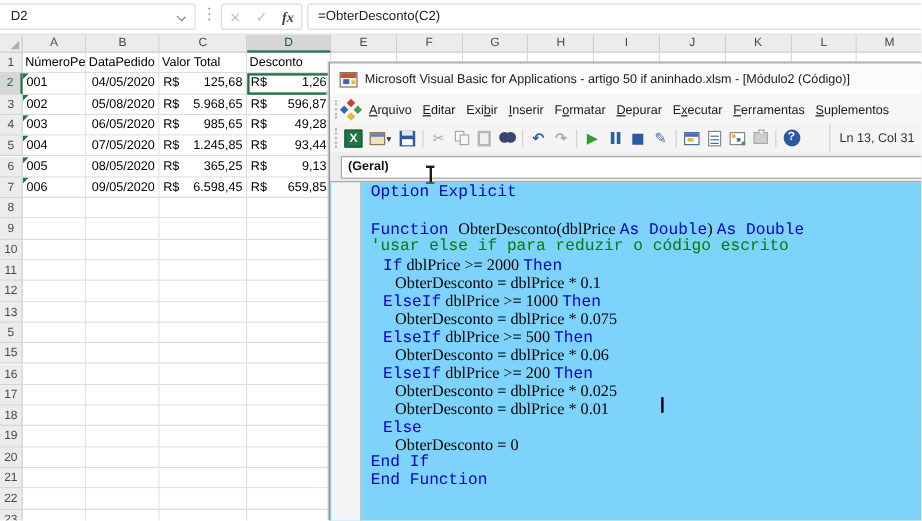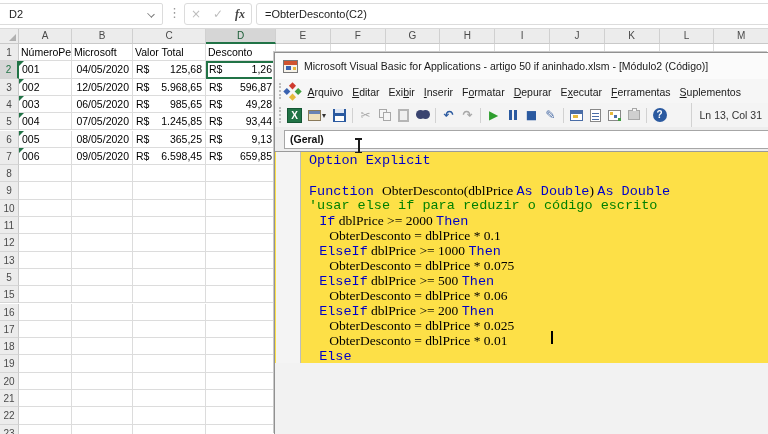--- a/index.html
+++ b/index.html
@@ -97,21 +97,21 @@
   .toolicon i{position:absolute;left:3px;top:-3px;width:5px;height:3px;border:1px solid #a8a8a8;border-bottom:none;background:#f4f4f4;}
   .helpicon{width:14px;height:14px;border-radius:50%;background:#2b5aa0;color:#fff;font-size:10px;font-weight:bold;
             text-align:center;line-height:14px;}
   .lnstatus{position:absolute;right:6px;top:0;height:24px;line-height:24px;font-size:10.5px;color:#333;
             border-left:1px solid #d2d2d2;padding-left:8px;}
 
   .comborow{position:absolute;left:0;top:74px;width:100%;height:25px;background:#ededed;border-bottom:1px solid #9a9a9a;}
   .combo{position:absolute;left:9px;top:3px;width:600px;height:19px;background:#fff;border:1px solid #a6a6a6;
          font-size:10.5px;font-weight:bold;color:#111;line-height:17px;padding-left:5px;}
 
-  .codepane{position:absolute;left:0;top:99px;width:100%;height:211px;background:#fde047;}
+  .codepane{position:absolute;left:0;top:99px;width:100%;height:283px;background:#7dd3fc;}
   .marginbar{position:absolute;left:1px;top:0;width:25px;height:100%;background:#f4f4f4;border-right:1px solid #bdbdbd;}
   .code{position:absolute;left:26px;top:1px;right:0;bottom:0;overflow:hidden;padding-left:8px;
         font-family:"Liberation Mono","DejaVu Sans Mono",monospace;font-size:13.5px;}
   .cl{height:15px;line-height:15px;white-space:pre;}
   .cl .k{color:#0000c8;} .cl .c{color:#008000;} .cl .n{color:#000;font-family:Liberation Serif, serif;}
   .caret{position:absolute;width:1.5px;height:13px;background:#000;}
 
   .ibeam{position:absolute;left:354px;top:138px;width:9px;height:15px;}
   .ibeam i{position:absolute;left:4px;top:1px;width:1.5px;height:13px;background:#1a1a1a;}
   .ibeam b,.ibeam u{position:absolute;left:1px;width:7px;height:1.5px;background:#1a1a1a;}
@@ -150,21 +150,21 @@
       <div class="colhdr" style="left:330.8px;width:54.8px">F</div>
       <div class="colhdr" style="left:385.6px;width:54.8px">G</div>
       <div class="colhdr" style="left:440.40000000000003px;width:54.8px">H</div>
       <div class="colhdr" style="left:495.20000000000005px;width:54.8px">I</div>
       <div class="colhdr" style="left:550px;width:54.8px">J</div>
       <div class="colhdr" style="left:604.8px;width:54.8px">K</div>
       <div class="colhdr" style="left:659.5999999999999px;width:54.8px">L</div>
       <div class="colhdr" style="left:714.3999999999999px;width:54.8px">M</div>
       <div class="rowhdr" style="top:15px;height:17.3px;line-height:17.3px">1</div>
       <div class="cell t" style="left:19px;top:15px;width:53px;height:17.3px;line-height:16.3px">NúmeroPedido</div>
-      <div class="cell t" style="left:72px;top:15px;width:61px;height:17.3px;line-height:16.3px">Microsoft</div>
+      <div class="cell t" style="left:72px;top:15px;width:61px;height:17.3px;line-height:16.3px">DataPedido</div>
       <div class="cell t" style="left:133px;top:15px;width:73px;height:17.3px;line-height:16.3px">Valor Total</div>
       <div class="cell t" style="left:206px;top:15px;width:70px;height:17.3px;line-height:16.3px">Desconto</div>
       <div class="cell" style="left:276px;top:15px;width:54.8px;height:17.3px;line-height:16.3px"></div>
       <div class="cell" style="left:330.8px;top:15px;width:54.8px;height:17.3px;line-height:16.3px"></div>
       <div class="cell" style="left:385.6px;top:15px;width:54.8px;height:17.3px;line-height:16.3px"></div>
       <div class="cell" style="left:440.40000000000003px;top:15px;width:54.8px;height:17.3px;line-height:16.3px"></div>
       <div class="cell" style="left:495.20000000000005px;top:15px;width:54.8px;height:17.3px;line-height:16.3px"></div>
       <div class="cell" style="left:550px;top:15px;width:54.8px;height:17.3px;line-height:16.3px"></div>
       <div class="cell" style="left:604.8px;top:15px;width:54.8px;height:17.3px;line-height:16.3px"></div>
       <div class="cell" style="left:659.5999999999999px;top:15px;width:54.8px;height:17.3px;line-height:16.3px"></div>
@@ -184,21 +184,21 @@
       <div class="cell" style="left:330.8px;top:32.3px;width:54.8px;height:17.3px;line-height:16.3px"></div>
       <div class="cell" style="left:385.6px;top:32.3px;width:54.8px;height:17.3px;line-height:16.3px"></div>
       <div class="cell" style="left:440.40000000000003px;top:32.3px;width:54.8px;height:17.3px;line-height:16.3px"></div>
       <div class="cell" style="left:495.20000000000005px;top:32.3px;width:54.8px;height:17.3px;line-height:16.3px"></div>
       <div class="cell" style="left:550px;top:32.3px;width:54.8px;height:17.3px;line-height:16.3px"></div>
       <div class="cell" style="left:604.8px;top:32.3px;width:54.8px;height:17.3px;line-height:16.3px"></div>
       <div class="cell" style="left:659.5999999999999px;top:32.3px;width:54.8px;height:17.3px;line-height:16.3px"></div>
       <div class="cell" style="left:714.3999999999999px;top:32.3px;width:54.8px;height:17.3px;line-height:16.3px"></div>
       <div class="rowhdr" style="top:49.6px;height:17.3px;line-height:17.3px">3</div>
       <div class="cell a" style="left:19px;top:49.6px;width:53px;height:17.3px;line-height:16.3px"><i class="err"></i>002</div>
-      <div class="cell rt" style="left:72px;top:49.6px;width:61px;height:17.3px;line-height:16.3px">12/05/2020</div>
+      <div class="cell rt" style="left:72px;top:49.6px;width:61px;height:17.3px;line-height:16.3px">05/08/2020</div>
       <div class="cell acc" style="left:133px;top:49.6px;width:73px;height:17.3px;line-height:16.3px">
         <span>R$</span>
         <span>5.968,65</span>
       </div>
       <div class="cell acc" style="left:206px;top:49.6px;width:70px;height:17.3px;line-height:16.3px">
         <span>R$</span>
         <span>596,87</span>
       </div>
       <div class="cell" style="left:276px;top:49.6px;width:54.8px;height:17.3px;line-height:16.3px"></div>
       <div class="cell" style="left:330.8px;top:49.6px;width:54.8px;height:17.3px;line-height:16.3px"></div>

